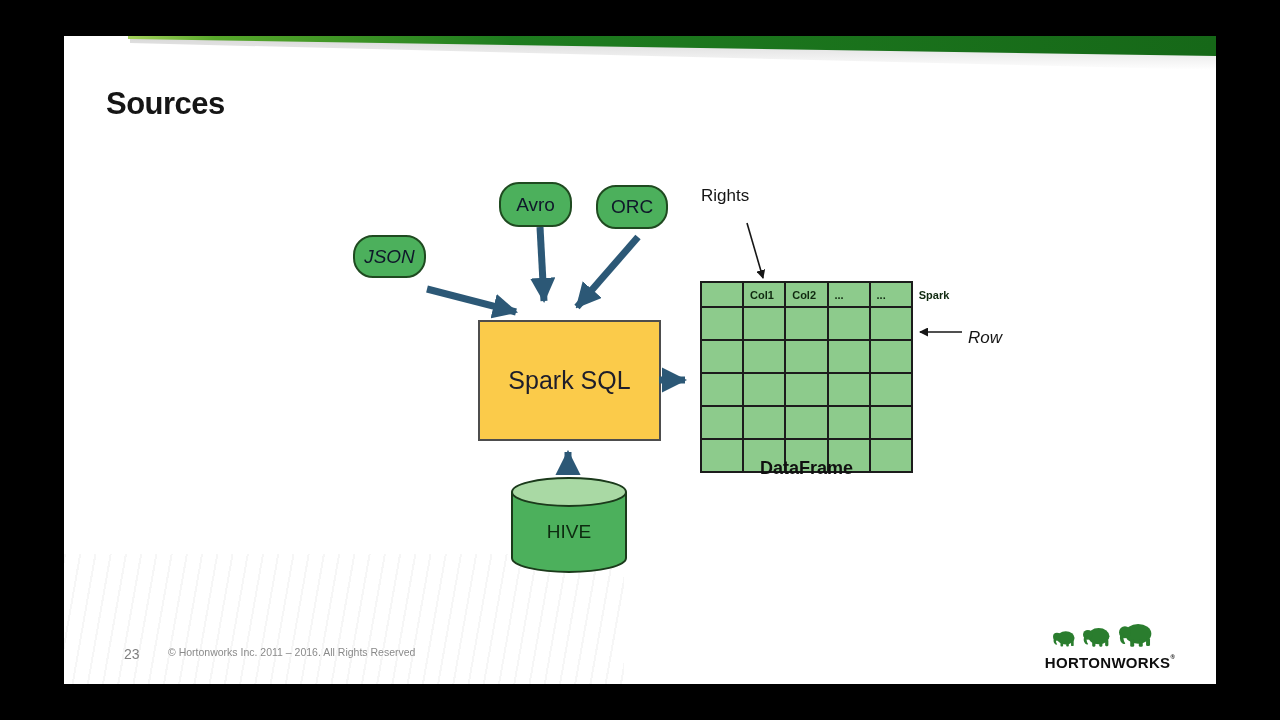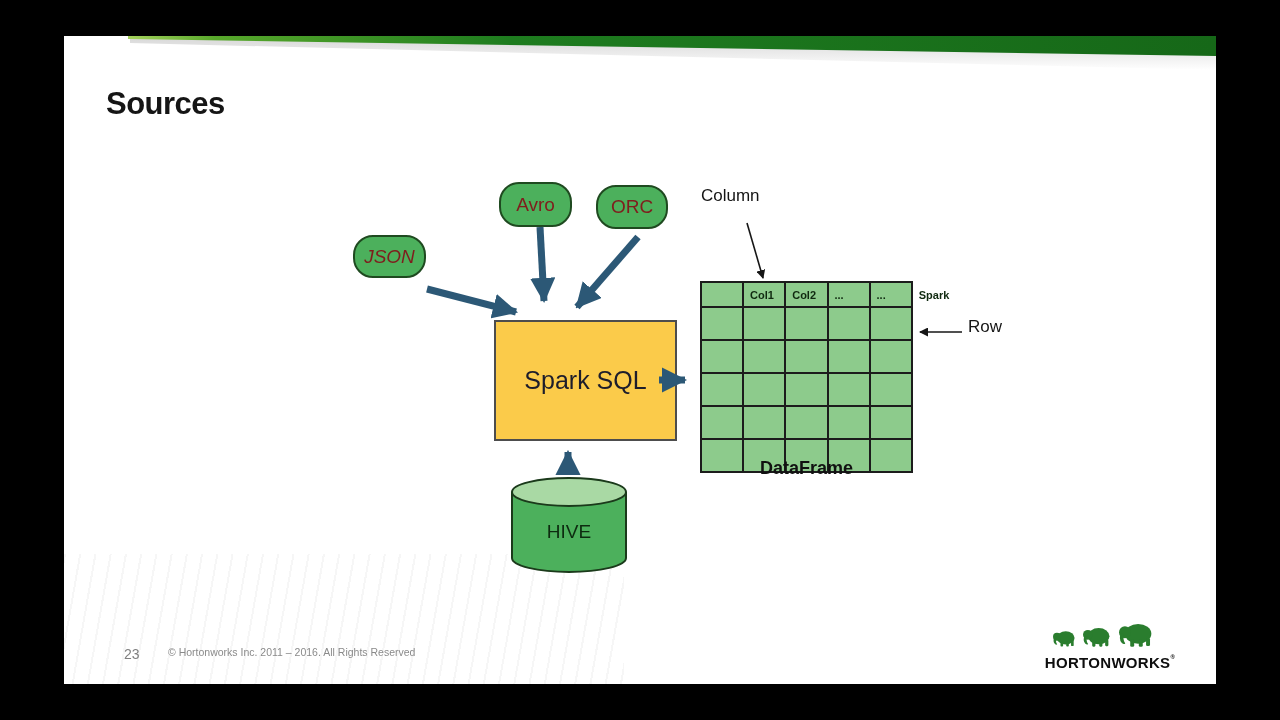--- a/index.html
+++ b/index.html
@@ -7,40 +7,40 @@
   .stage{position:relative;width:1280px;height:720px;background:#000;}
   .slide{position:absolute;left:64px;top:36px;width:1152px;height:648px;background:#fff;overflow:hidden;}
   .swoosh{position:absolute;left:0;top:0;width:1152px;height:64px;display:block;}
   .stripes{position:absolute;left:0;bottom:0;width:560px;height:130px;
     background:repeating-linear-gradient(100deg, rgba(0,0,0,0.045) 0 2px, rgba(255,255,255,0) 2px 15px);
     opacity:.8;}
   .title{position:absolute;left:42px;top:50px;font-size:31px;font-weight:bold;color:#151515;letter-spacing:-.5px;}
 
   
   .src-box{position:absolute;background:var(--green_box);border:2px solid #1f4a20;border-radius:20px;
-    display:flex;align-items:center;justify-content:center;font-size:19px;color:#7f1d1d;}
+    display:flex;align-items:center;justify-content:center;font-size:19px;color:#0f172a;}
   .box-json{left:289px;top:199px;width:69px;height:39px;font-style:italic;}
   .box-avro{left:435px;top:146px;width:69px;height:41px;}
   .box-orc{left:532px;top:149px;width:68px;height:40px;}
   .spark-box{position:absolute;left:414px;top:284px;width:179px;height:117px;background:var(--spark_yellow);
     border:2px solid #4d4d4d;display:flex;align-items:center;justify-content:center;
-    font-size:25px;color:#1d1d2b;margin-left:16px;}
+    font-size:25px;color:#1d1d2b;}
   .hive-svg{position:absolute;left:446px;top:440px;}
   .hive-label{font-size:19px;fill:#0d2b10;font-family:"Liberation Sans",sans-serif;}
 
   .df-table{position:absolute;left:636px;top:245px;border-collapse:collapse;table-layout:fixed;width:213px;}
   .df-table th,.df-table td{border:2px solid #1c1c1c;background:var(--table_green);padding:0;}
   .df-table th{height:23px;font-size:11px;font-weight:bold;color:#102a10;text-align:center;padding-left:48px;}
   .df-table td{height:31px;}
   .df-label{position:absolute;left:636px;top:422px;width:213px;text-align:center;
     font-size:18px;font-weight:bold;color:#111;}
 
   .ann{position:absolute;font-size:17px;color:#151515;}
   .ann-column{left:637px;top:150px;}
-  .ann-row{left:904px;top:281px;}
+  .ann-row{left:904px;top:292px;font-style:italic;}
 
   .arrows{position:absolute;left:0;top:0;width:1152px;height:648px;pointer-events:none;}
 
   
   .page-num{position:absolute;left:60px;top:610px;font-size:14px;color:#7f7f7f;}
   .copyright{position:absolute;left:104px;top:610px;font-size:10.5px;color:#8a8a8a;}
 
   
   .logo{position:absolute;left:978px;top:580px;width:136px;text-align:center;}
   .logo-text{font-size:15px;font-weight:bold;color:#0e0e0e;letter-spacing:.3px;white-space:nowrap;}
@@ -136,21 +136,21 @@
             <td></td>
             <td></td>
             <td></td>
             <td></td>
             <td></td>
           </tr>
         </tbody>
     </table>
     <div class="df-label">DataFrame</div>
 
-    <div class="ann ann-column">Column</div>
+    <div class="ann ann-column">Rights</div>
     <div class="ann ann-row">Row</div>
 
     <svg class="arrows" viewBox="0 0 1152 648">
       <defs>
         <marker id="bighead" markerWidth="3.6" markerHeight="3.6" refX="3.3" refY="1.8" orient="auto" markerUnits="strokeWidth">
           <path d="M0,0 L3.6,1.8 L0,3.6 Z" fill="#2c5876"></path>
         </marker>
         <marker id="smallhead" markerWidth="9" markerHeight="9" refX="8" refY="4.5" orient="auto" markerUnits="userSpaceOnUse">
           <path d="M0,0 L9,4.5 L0,9 Z" fill="#161616"></path>
         </marker>

